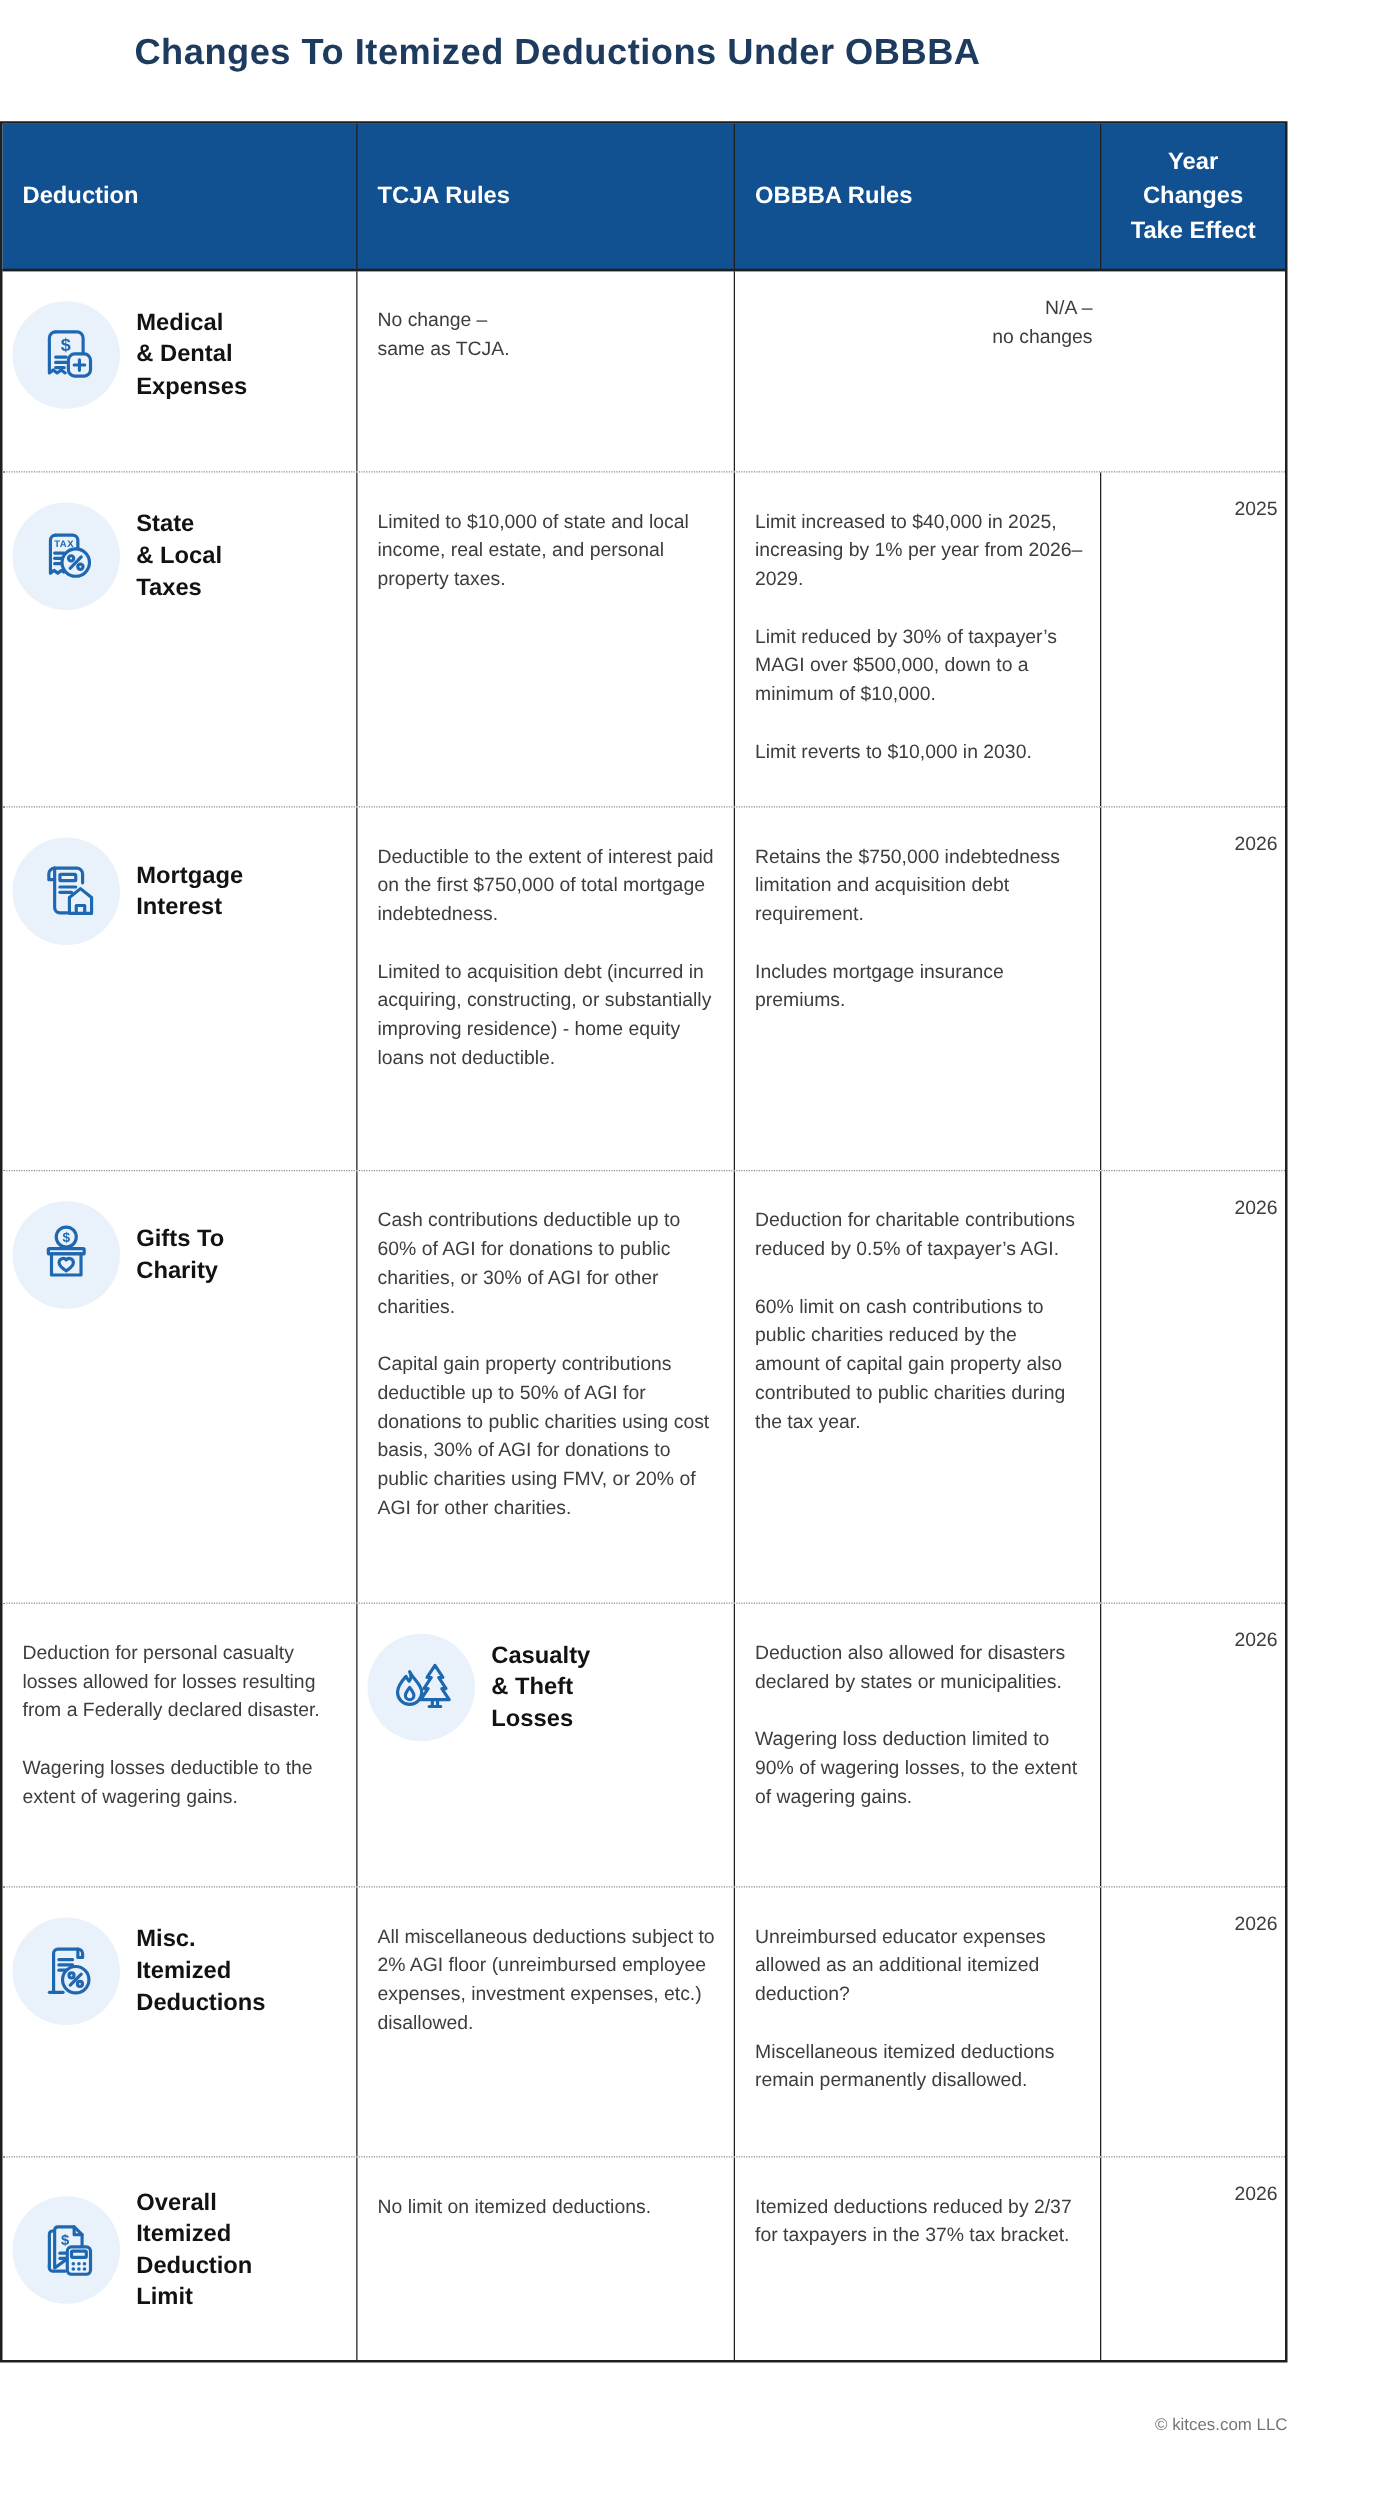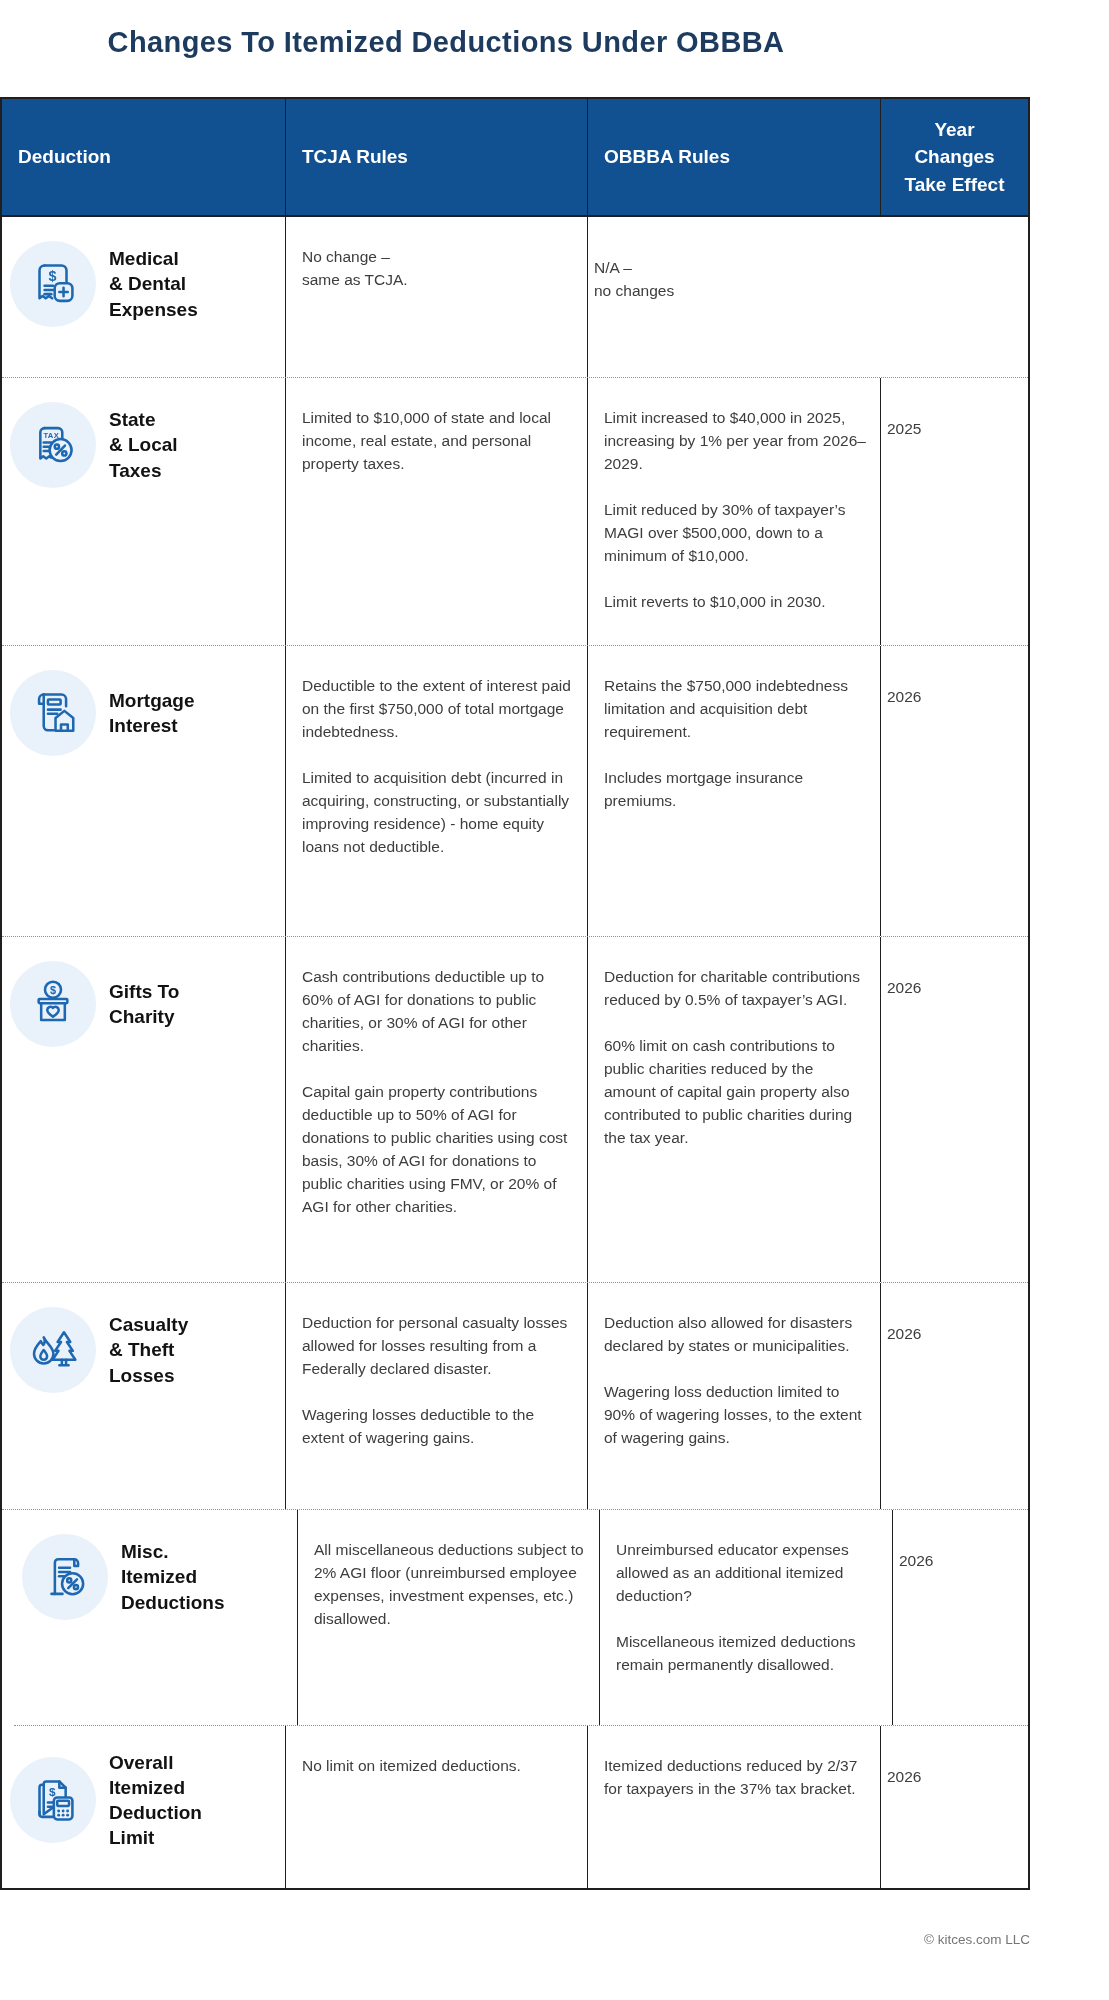--- a/index.html
+++ b/index.html
@@ -49,21 +49,21 @@
   .header-row > .hcell:not(:first-child),
   .row > .cell:not(:first-child){
     border-left:1.5px solid var(--border-dark);
   }
   .row:not(:last-child){border-bottom:1.5px dotted #8f8f8f;}
   .row:nth-of-type(1){min-height:161px;}
   .row:nth-of-type(2){min-height:268px;}
   .row:nth-of-type(3){min-height:291px;}
   .row:nth-of-type(4){min-height:346px;}
   .row:nth-of-type(5){min-height:227px;}
-  .row:nth-of-type(6){min-height:216px;margin-left:12px;}
+  .row:nth-of-type(6){min-height:216px;}
   .row:nth-of-type(7){min-height:162px;}
   .cell{padding:28px 14px 20px 16px;}
   .dcell{padding:24px 6px 20px 8px;}
   .dhead{display:flex;align-items:center;gap:13px;}
   .icon-circle{
     flex:0 0 auto;
     width:86px;height:86px;border-radius:50%;
     background:var(--icon-bg);
     display:flex;align-items:center;justify-content:center;
   }
@@ -73,24 +73,24 @@
     white-space:pre-line;
   }
   .para{
     font-size:15.5px;line-height:23px;
     color:var(--body-text);
     margin:0 0 23px 0;
     white-space:pre-line;
   }
   .para:last-child{margin-bottom:0;}
   .year{
-    text-align:left;
+    text-align:right;
     font-size:15.5px;line-height:23px;
     white-space:pre-line;
-    padding:39px 6px 20px 6px;
+    padding:18px 6px 20px 6px;
   }
   .footer{
     width:1030px;margin:42px auto 0 auto;
     text-align:right;
     color:var(--footer-text);
     font-size:13.5px;
   }
 </style>
 </head>
 <body>
@@ -228,41 +228,41 @@
             <p class="para">Capital gain property contributions deductible up to 50% of AGI for donations to public charities using cost basis, 30% of AGI for donations to public charities using FMV, or 20% of AGI for other charities.</p>
           </div>
     <div class="cell obbba">
             <p class="para">Deduction for charitable contributions reduced by 0.5% of taxpayer’s AGI.</p>
             <p class="para">60% limit on cash contributions to public charities reduced by the amount of capital gain property also contributed to public charities during the tax year.</p>
           </div>
     <div class="cell year">2026</div>
   </div>
 
   <div class="row">
+    <div class="cell tcja">
+            <p class="para">Deduction for personal casualty losses allowed for losses resulting from a Federally declared disaster.</p>
+            <p class="para">Wagering losses deductible to the extent of wagering gains.</p>
+          </div>
     <div class="cell dcell">
       <div class="dhead">
         <span class="icon-circle">
                 <svg viewBox="0 0 64 64" width="54" height="54">
                   <g fill="none" stroke="var(--icon-stroke)" stroke-width="3" stroke-linecap="round" stroke-linejoin="round">
       <path d="M45 11 L52.5 22.5 H48.5 L55.5 33 H51.5 L58.5 43.5 H31.5 L38.5 33 H34.5 L41.5 22.5 H37.5 Z"></path>
       <path d="M42.5 43.5 V50 M47.5 43.5 V50 M39.5 50 H50.5"></path>
       <path d="M21 17 c2 4 1.5 6.5 -0.5 9 c-1.3-1.5 -2.2-2.6 -3-4.5 C13 26.5 9.5 31.5 9.5 36.5 a11.5 11.5 0 0 0 23 0 c0-7.5 -7.5-11.5 -11.5-19.5 z" fill="var(--icon-bg)"></path>
       <path d="M21 32 c-2.6 3.2 -4 5.2 -4 7.6 a4 4 0 0 0 8 0 c0-2.4 -1.4-4.4 -4-7.6 z"></path>
                   </g>
                 </svg>
               </span>
         <span class="dlabel">Casualty
 &amp; Theft
 Losses</span>
       </div>
     </div>
-    <div class="cell tcja">
-            <p class="para">Deduction for personal casualty losses allowed for losses resulting from a Federally declared disaster.</p>
-            <p class="para">Wagering losses deductible to the extent of wagering gains.</p>
-          </div>
     <div class="cell obbba">
             <p class="para">Deduction also allowed for disasters declared by states or municipalities.</p>
             <p class="para">Wagering loss deduction limited to 90% of wagering losses, to the extent of wagering gains.</p>
           </div>
     <div class="cell year">2026</div>
   </div>
 
   <div class="row">
     <div class="cell dcell">
       <div class="dhead">

